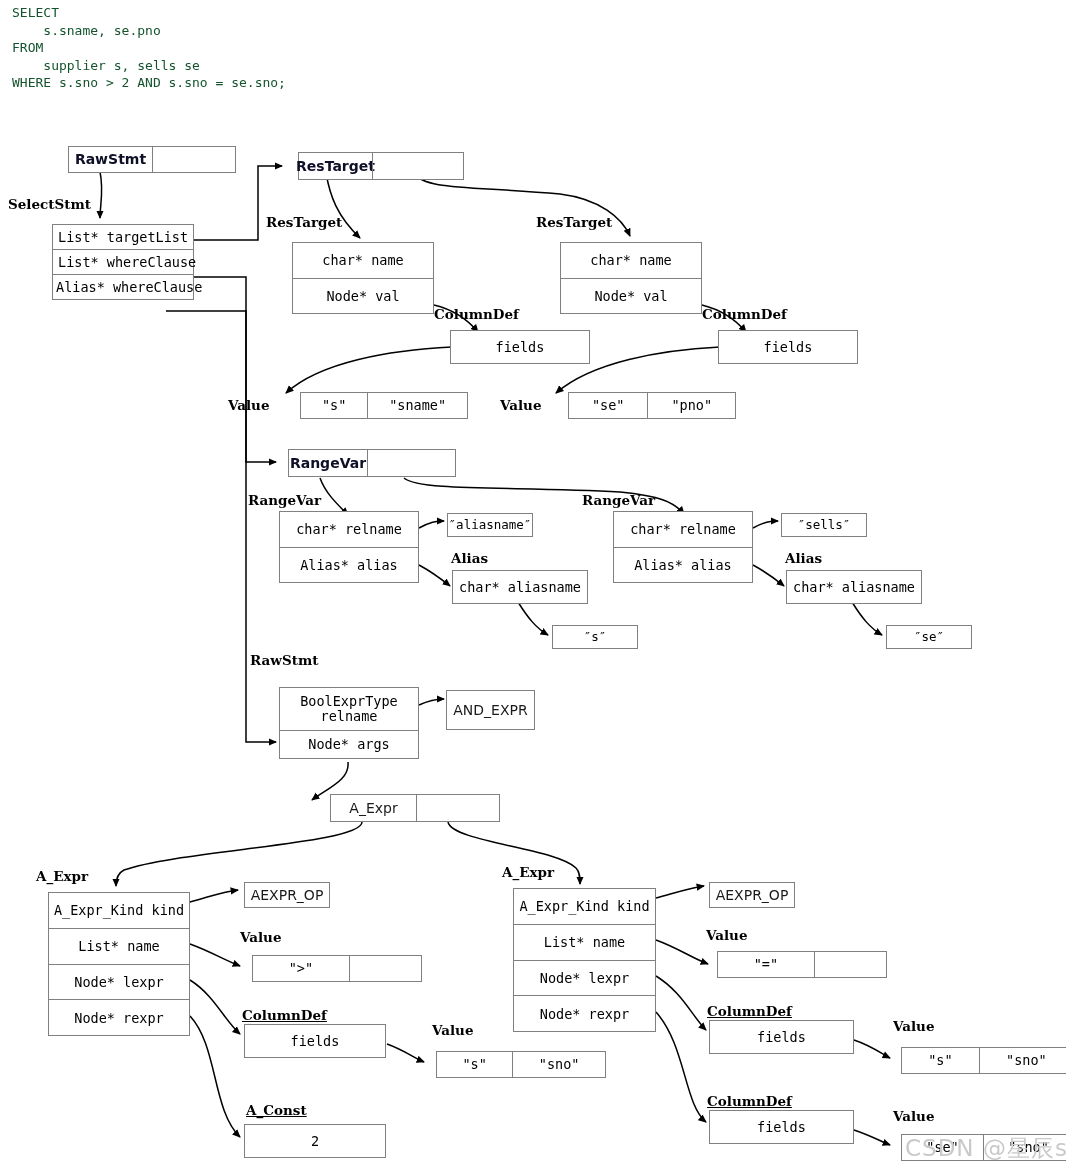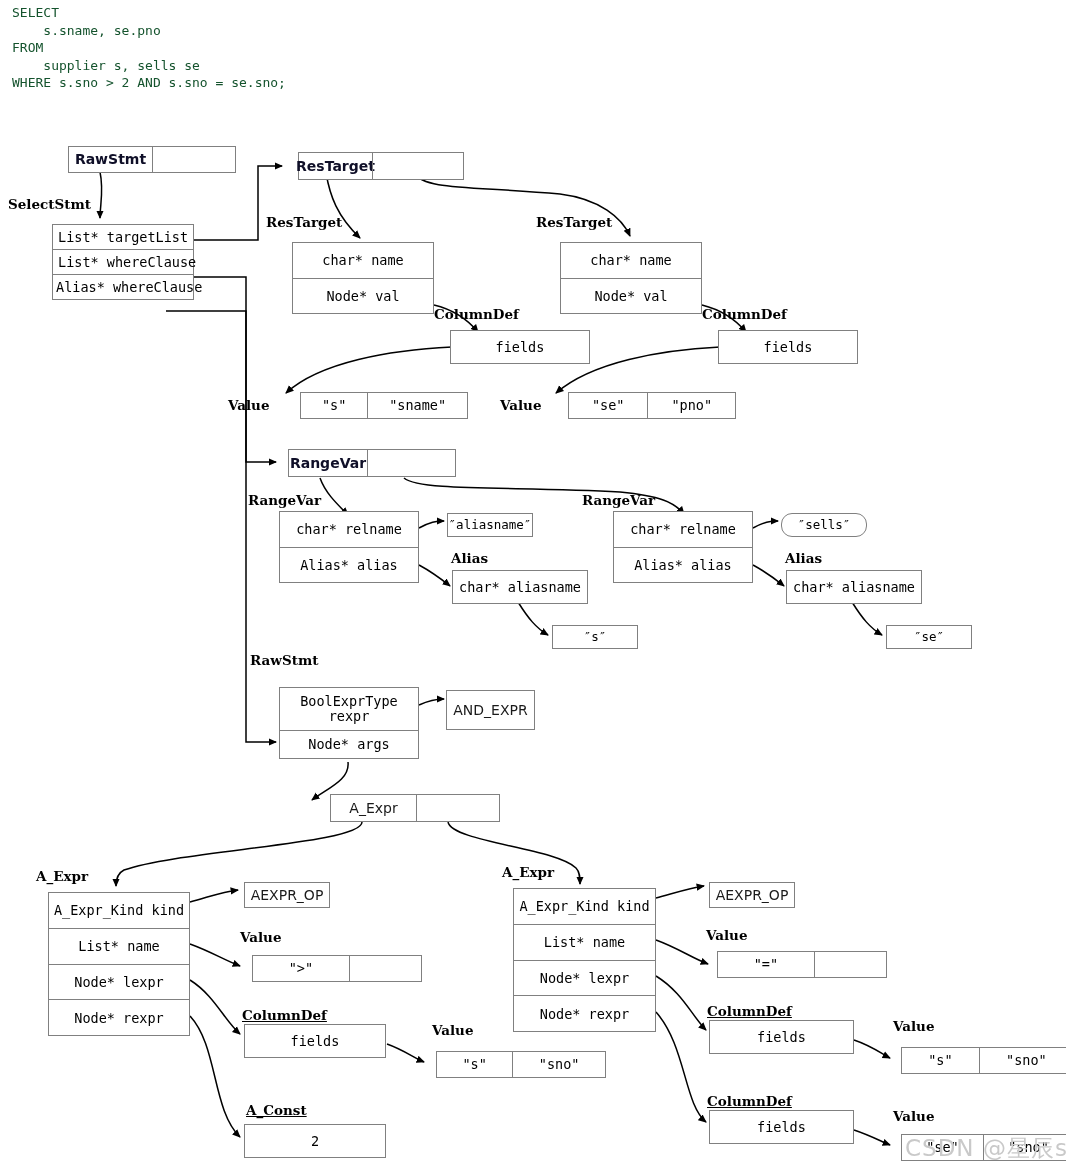--- a/index.html
+++ b/index.html
@@ -218,35 +218,35 @@
   </div>
   <div class="box" style="left:552px;top:625px;width:86px;height:24px;">
     <div class="cell" style="font-size:12.5px;">″s″</div>
   </div>
 
   <div class="cap" style="left:582px;top:494px;">RangeVar</div>
   <div class="box" style="left:613px;top:511px;width:140px;height:72px;">
     <div class="cell">char* relname</div>
     <div class="cell">Alias* alias</div>
   </div>
-  <div class="box" style="left:781px;top:513px;width:86px;height:24px;border-radius:11px;">
+  <div class="box" style="left:781px;top:513px;width:86px;height:24px;">
     <div class="cell" style="font-size:12.5px;">″sells″</div>
   </div>
   <div class="cap" style="left:785px;top:552px;">Alias</div>
   <div class="box" style="left:786px;top:570px;width:136px;height:34px;">
     <div class="cell">char* aliasname</div>
   </div>
   <div class="box" style="left:886px;top:625px;width:86px;height:24px;">
     <div class="cell" style="font-size:12.5px;">″se″</div>
   </div>
 
   <div class="cap" style="left:250px;top:654px;">RawStmt</div>
   <div class="box" style="left:279px;top:687px;width:140px;height:72px;">
     <div class="cell" style="text-align:center;line-height:1.08;">BoolExprType
-rexpr</div>
+relname</div>
     <div class="cell">Node* args</div>
   </div>
   <div class="box" style="left:446px;top:690px;width:89px;height:40px;">
     <div class="cell enum">AND_EXPR</div>
   </div>
 
   <div class="box row" style="left:322px;top:794px;width:170px;height:28px;">
     <div class="cell aexprlbl" style="width:85px;flex:0 0 85px;">A_Expr</div>
     <div class="cell" style="flex:1 1 auto;"></div>
   </div>

